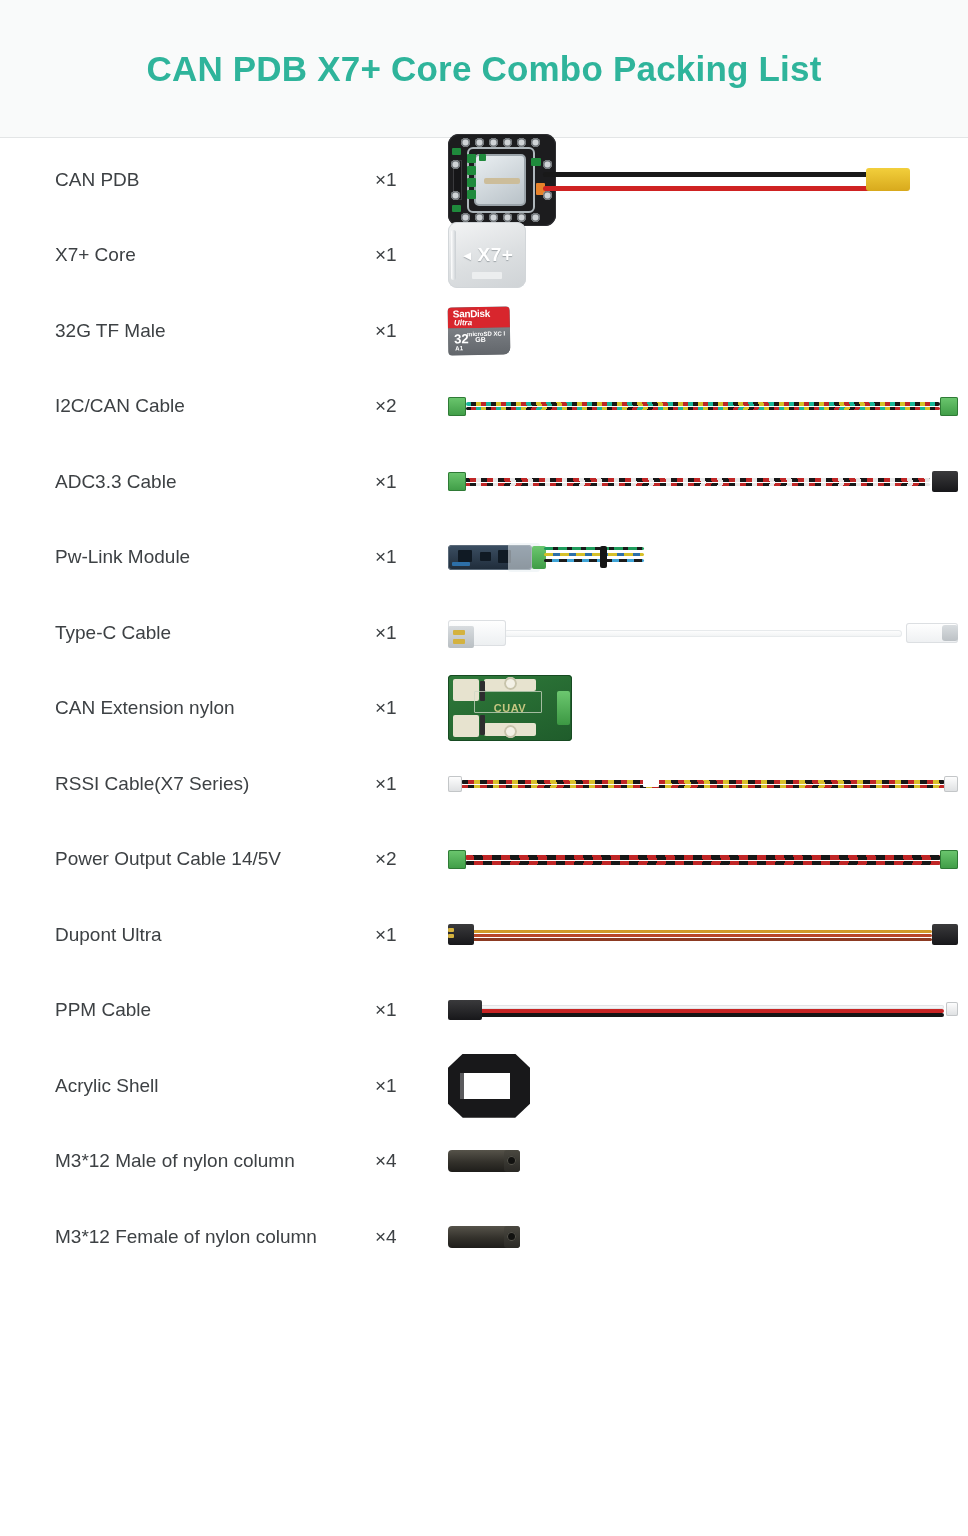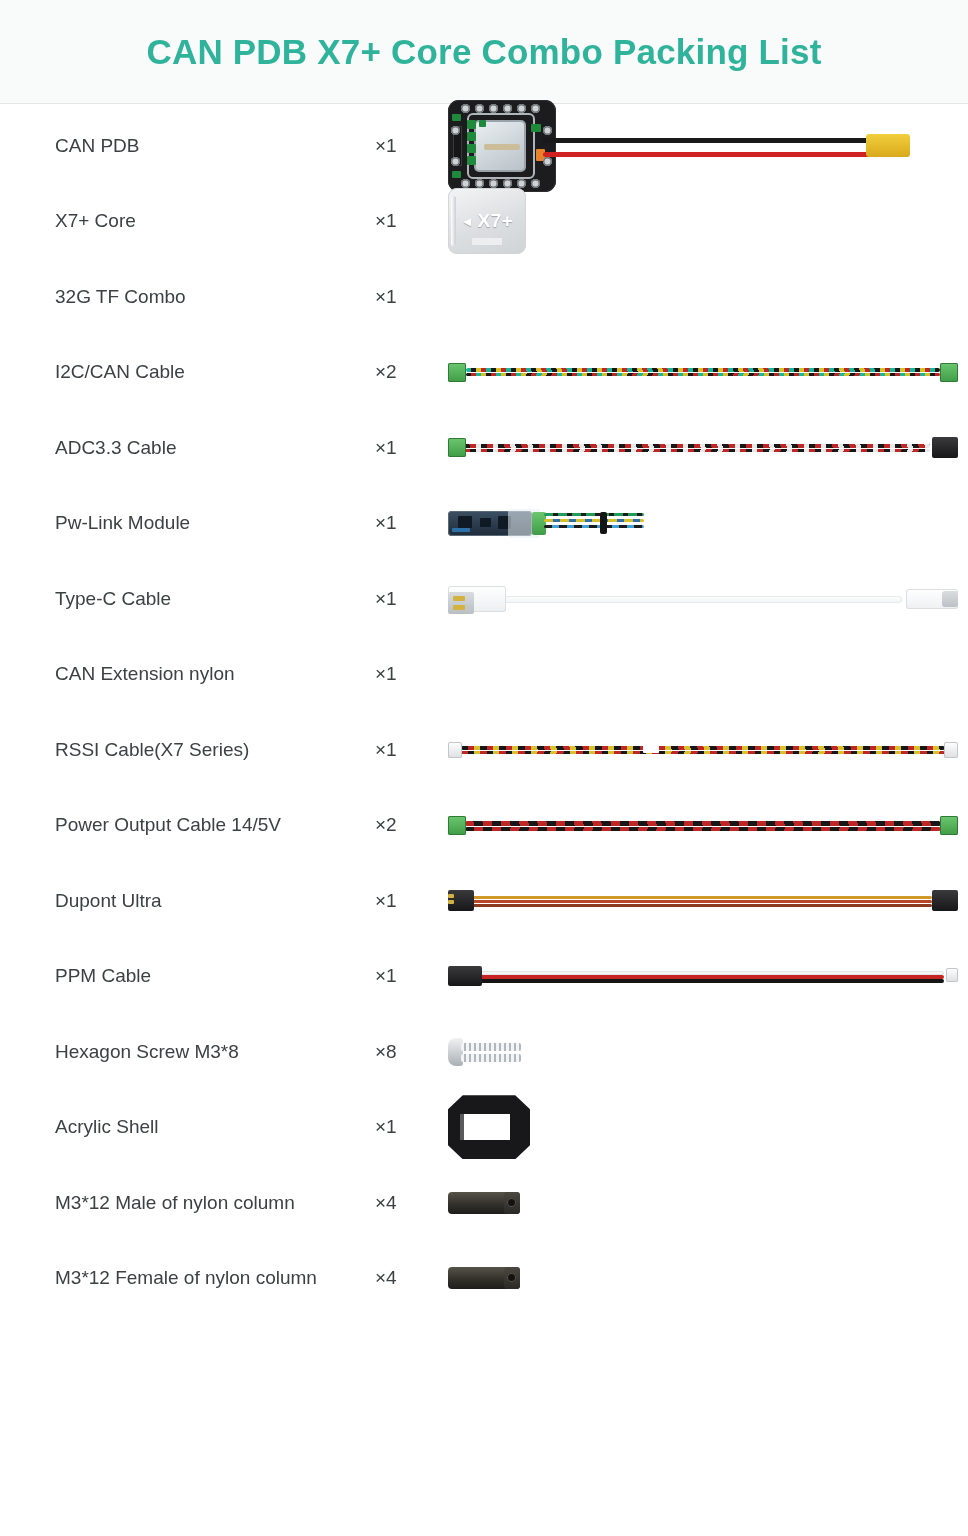--- a/index.html
+++ b/index.html
@@ -9,21 +9,21 @@
     width: 968px;
     height: 1536px;
     background: #ffffff;
     font-family: "Liberation Sans", sans-serif;
     overflow: hidden;
     position: relative;
   }
 
   
   .header {
-    height: 104px;
+    height: 138px;
     background: #f9fafa;
     border-bottom: 1px solid #e3e5e6;
     display: flex;
     align-items: center;
     justify-content: center;
   }
   .header-title {
     font-size: 35px;
     font-weight: bold;
     color: #2fb49b;
@@ -376,22 +376,35 @@
     <div class="row-media">
       <div class="x7">
         <span class="x7-arrow">◄</span>
         <span class="x7-txt">X7+</span>
         <span class="x7-tab"></span>
       </div>
     </div>
   </div>
 
   <div class="row">
-    <div class="row-label">32G TF Combo</div>
-    <div class="row-qty">×1</div>
+    <div class="row-label">32G TF Male</div>
+    <div class="row-qty">×1</div>
+    <div class="row-media">
+      <div class="tf">
+        <div class="tf-top"></div>
+        <div class="tf-bot"></div>
+        <span class="tf-brand">SanDisk</span>
+        <span class="tf-sub">Ultra</span>
+        <span class="tf-cap">32</span>
+        <span class="tf-gb">GB</span>
+        <span class="tf-logo">microSD
+XC I</span>
+        <span class="tf-a1">A1</span>
+      </div>
+    </div>
   </div>
 
   <div class="row">
     <div class="row-label">I2C/CAN Cable</div>
     <div class="row-qty">×2</div>
     <div class="row-media">
       <div class="cable">
         <div class="cbl-line" style="left:18px;right:18px;top:15px;height:4px;background:repeating-linear-gradient(82deg,#17b79a 0 5px,#171717 5px 10px,#d5c227 10px 15px,#c02626 15px 20px);"></div>
         <div class="cbl-line" style="left:18px;right:18px;top:20px;height:3px;background:repeating-linear-gradient(98deg,#171717 0 5px,#c02626 5px 10px,#17b79a 10px 15px,#d5c227 15px 20px);"></div>
         <div class="conn-green" style="left:0;top:10px;"></div>
@@ -449,20 +462,35 @@
         <div class="usb-c">
             <div class="usb-c-tip"></div>
           </div>
       </div>
     </div>
   </div>
 
   <div class="row">
     <div class="row-label">CAN Extension nylon</div>
     <div class="row-qty">×1</div>
+    <div class="row-media">
+      <div class="extb">
+        <span class="extb-pad" style="left:5px;top:4px;width:26px;height:22px;"></span>
+        <span class="extb-pad" style="left:5px;top:40px;width:26px;height:22px;"></span>
+        <span class="extb-pad" style="left:36px;top:4px;width:52px;height:12px;"></span>
+        <span class="extb-pad" style="left:36px;top:48px;width:52px;height:13px;"></span>
+        <span class="extb-conn" style="left:32px;top:6px;width:5px;height:20px;"></span>
+        <span class="extb-conn" style="left:32px;top:40px;width:5px;height:20px;"></span>
+        <span class="extb-hole" style="left:56px;top:2px;"></span>
+        <span class="extb-hole" style="left:56px;top:50px;"></span>
+        <span class="extb-label"></span>
+        <span class="extb-grn"></span>
+        <span class="extb-txt">CUAV</span>
+      </div>
+    </div>
   </div>
 
   <div class="row">
     <div class="row-label">RSSI Cable(X7 Series)</div>
     <div class="row-qty">×1</div>
     <div class="row-media">
       <div class="cable">
         <div class="cbl-line" style="left:13px;right:13px;top:15px;height:4px;background:repeating-linear-gradient(83deg,#171717 0 7px,#c02626 7px 13px,#d9c12c 13px 19px);"></div>
         <div class="cbl-line" style="left:13px;right:13px;top:20px;height:3px;background:repeating-linear-gradient(97deg,#c02626 0 7px,#171717 7px 13px,#d9c12c 13px 19px);"></div>
         <div class="cbl-line" style="left:195px;top:13px;width:16px;height:9px;background:#ffffff;border-radius:1px;"></div>
@@ -509,31 +537,20 @@
         <div class="cbl-line" style="left:30px;right:14px;top:14px;height:4px;background:#f4f5f6;box-shadow:inset 0 0 0 1px #e2e4e6;"></div>
         <div class="cbl-line" style="left:30px;right:14px;top:18px;height:4px;background:#c72424;"></div>
         <div class="cbl-line" style="left:30px;right:14px;top:22px;height:4px;background:#151515;"></div>
         <div class="conn-black" style="left:0;top:9px;width:34px;height:20px;"></div>
         <div class="conn-white" style="right:0;top:11px;width:12px;height:14px;"></div>
       </div>
     </div>
   </div>
 
 
-  <div class="row">
-    <div class="row-label">Hexagon Screw M3*8</div>
-    <div class="row-qty">×8</div>
-    <div class="row-media">
-      <div class="screw-l">
-        <span class="head"></span>
-        <span class="shaft"></span>
-        <span class="shaft2"></span>
-      </div>
-    </div>
-  </div>
 
   <div class="row">
     <div class="row-label">Acrylic Shell</div>
     <div class="row-qty">×1</div>
     <div class="row-media">
       <div class="shell">
         <span class="shell-cut"></span>
         <span class="shell-bar"></span>
       </div>
     </div>

